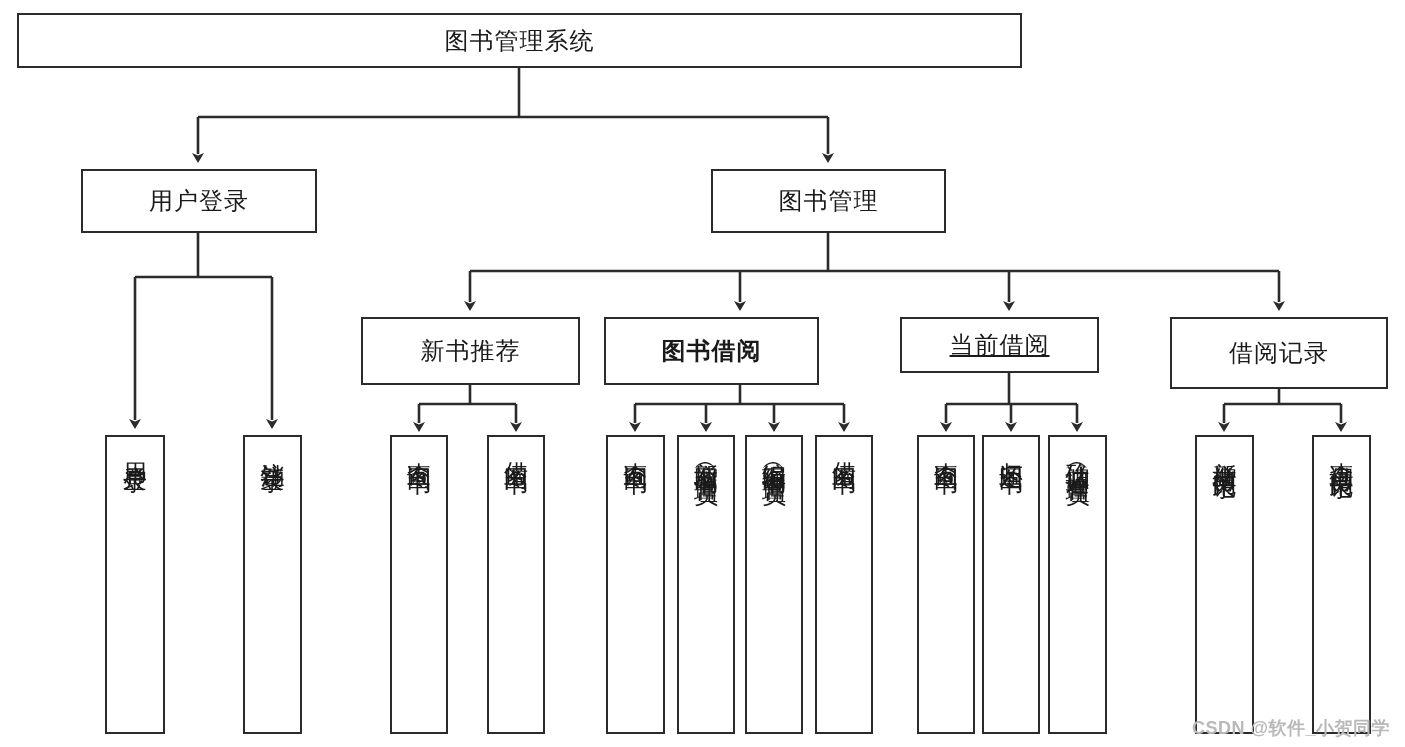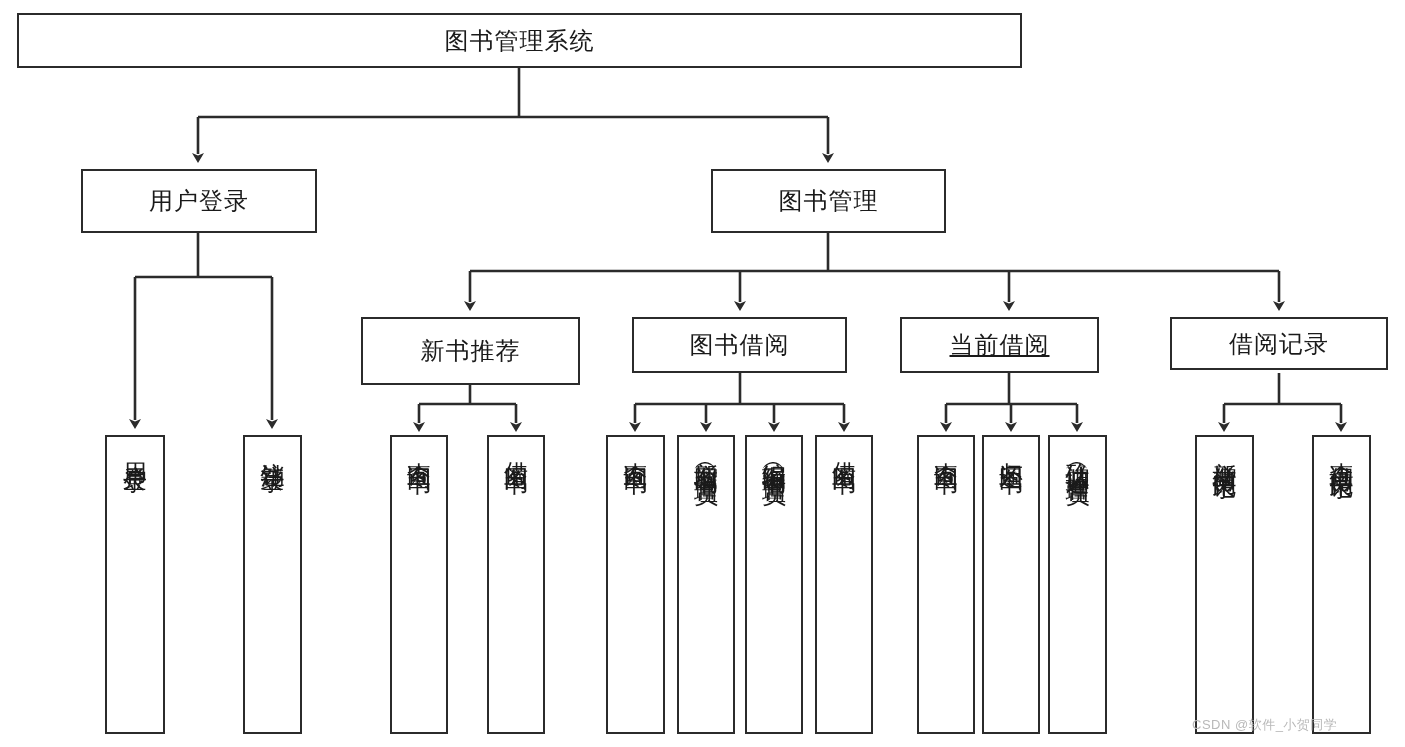--- a/index.html
+++ b/index.html
@@ -50,24 +50,25 @@
     text-orientation: upright;
     letter-spacing: 3px;
     line-height: 1;
     white-space: nowrap;
   }
   .node.h .htext {
     white-space: nowrap;
   }
   .watermark {
     position: absolute;
-    font-size: 13px;
+    font-size: 18px;
     color: #b9b9b9;
     white-space: nowrap;
     letter-spacing: 0.5px;
+    font-weight: bold;
   }
 </style>
 </head>
 <body>
 
 <div id="canvas">
 
   <svg class="edges" viewBox="0 0 1405 747">
     <defs>
       <marker id="arrow" markerWidth="10" markerHeight="12" refX="1" refY="6" orient="auto" markerUnits="userSpaceOnUse">
@@ -125,27 +126,27 @@
   <div class="node h" style="left:81px;top:169px;width:236px;height:64px;">
     <span class="htext">用户登录</span>
   </div>
   <div class="node h" style="left:711px;top:169px;width:235px;height:64px;">
     <span class="htext">图书管理</span>
   </div>
 
   <div class="node h" style="left:361px;top:317px;width:219px;height:68px;">
     <span class="htext">新书推荐</span>
   </div>
-  <div class="node h" style="left:632px;top:317px;width:215px;height:56px;">
+  <div class="node h" style="left:604px;top:317px;width:215px;height:68px;font-weight:bold;">
     <span class="htext">图书借阅</span>
   </div>
   <div class="node h" style="left:900px;top:317px;width:199px;height:56px;text-decoration:underline;">
     <span class="htext">当前借阅</span>
   </div>
-  <div class="node h" style="left:1170px;top:317px;width:218px;height:53px;">
+  <div class="node h" style="left:1170px;top:317px;width:218px;height:72px;">
     <span class="htext">借阅记录</span>
   </div>
 
   <div class="node v" style="left:105px;top:435px;width:60px;height:299px;">
     <span class="vtext">用户登录</span>
   </div>
   <div class="node v" style="left:243px;top:435px;width:59px;height:299px;">
     <span class="vtext">注销登录</span>
   </div>
 

